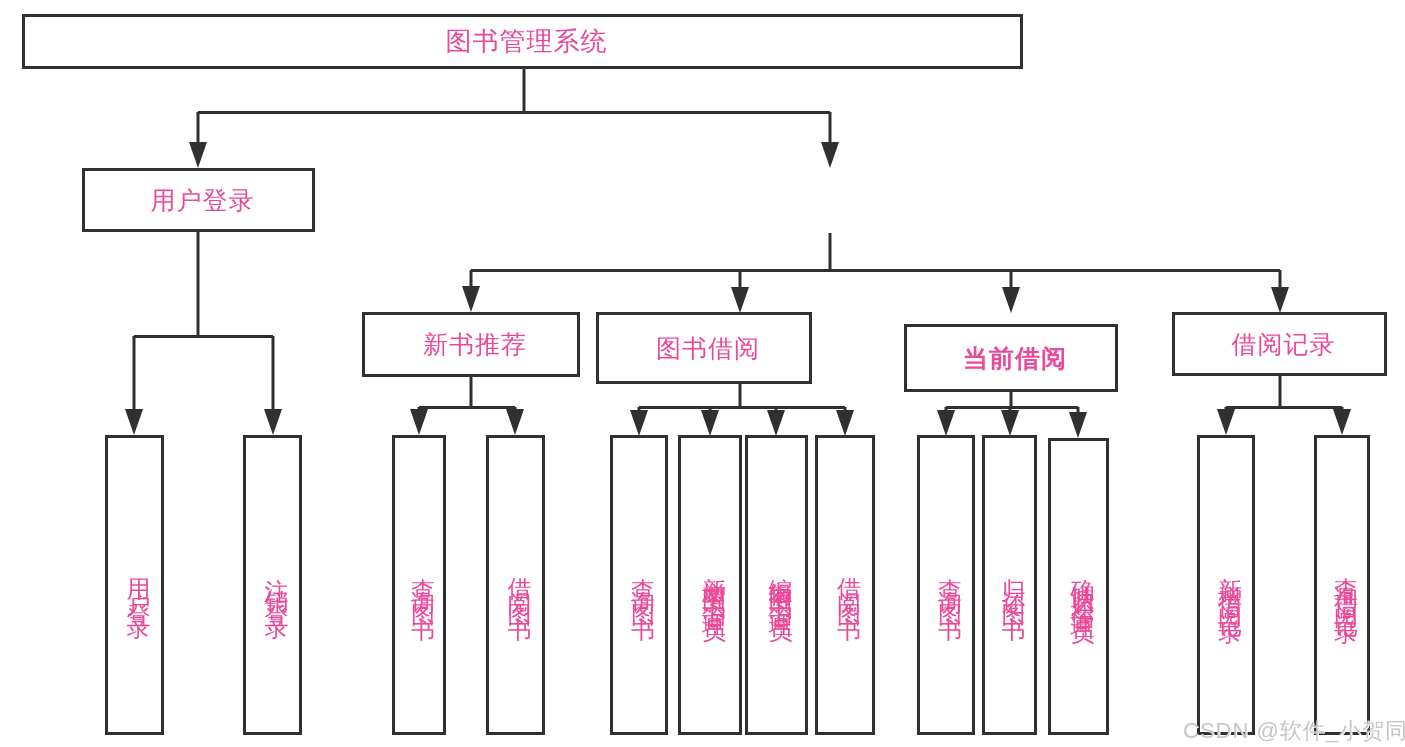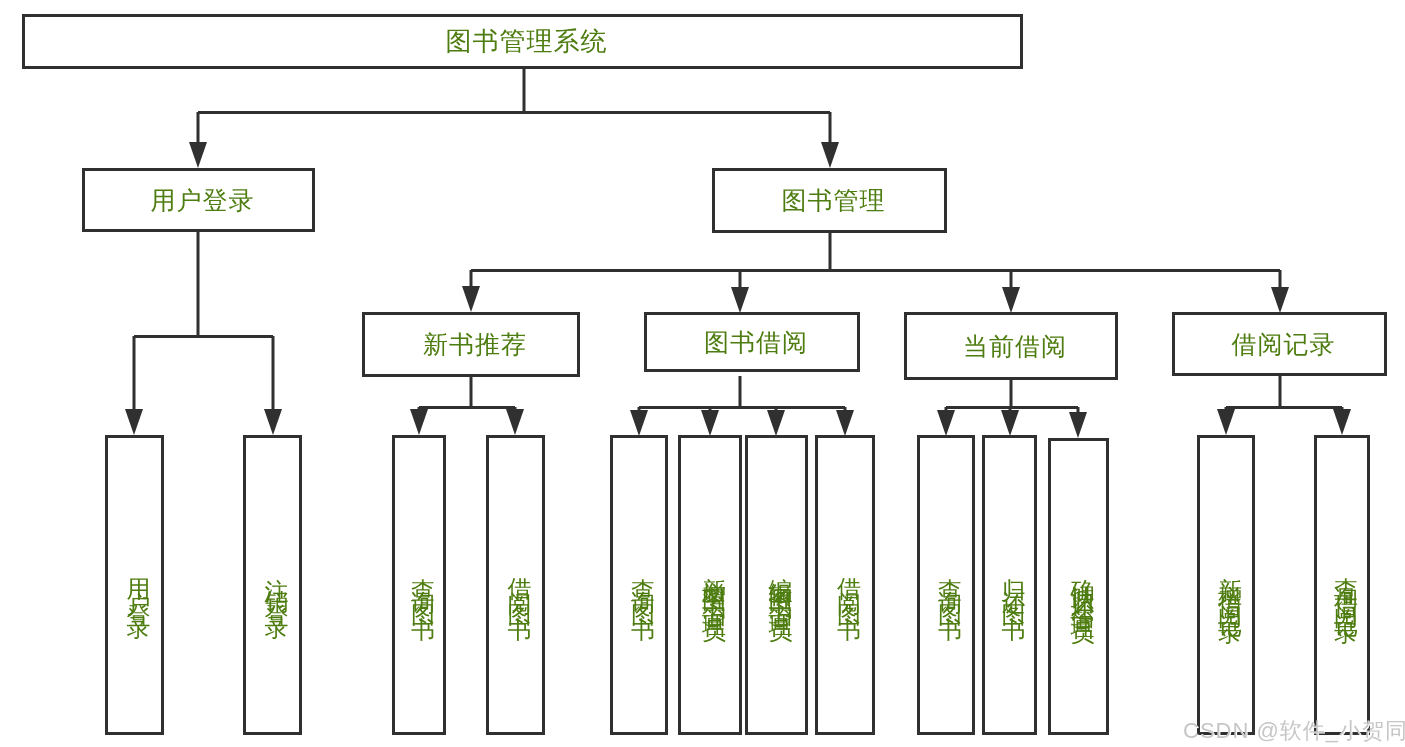--- a/index.html
+++ b/index.html
@@ -9,21 +9,21 @@
     background:#ffffff;
     font-family:"Liberation Sans","DejaVu Sans",sans-serif;
     overflow:hidden;
   }
   .wires{position:absolute;left:0;top:0;z-index:1;}
   .box{
     position:absolute;
     box-sizing:border-box;
     border:3px solid #303030;
     background:#ffffff;
-    color:#4d7c0f;
+    color:#ec4899;
     display:flex;align-items:center;justify-content:center;
     z-index:2;
     padding-left:8px;
   }
   .h{font-size:25px;letter-spacing:1px;}
   .root-box{font-size:26px;}
   .v{
     writing-mode:vertical-rl;
     text-orientation:mixed;
     font-size:24px;
@@ -93,31 +93,28 @@
     </g>
   </svg>
 
   <div class="box h root-box" style="left:22px;top:14px;width:1001px;height:55px;">
     <span>图书管理系统</span>
   </div>
 
   <div class="box h" style="left:82px;top:168px;width:233px;height:64px;">
     <span>用户登录</span>
   </div>
-  <div class="box h" style="left:712px;top:168px;width:235px;height:65px;">
-    <span>图书管理</span>
-  </div>
 
   <div class="box h" style="left:362px;top:312px;width:218px;height:65px;text-align:right;">
     <span>新书推荐</span>
   </div>
-  <div class="box h" style="left:644px;top:312px;width:216px;height:60px;text-align:center;">
+  <div class="box h" style="left:596px;top:312px;width:216px;height:72px;text-align:center;">
     <span>图书借阅</span>
   </div>
-  <div class="box h" style="left:904px;top:312px;width:214px;height:68px;">
+  <div class="box h" style="left:904px;top:324px;width:214px;height:68px;font-weight:bold;">
     <span>当前借阅</span>
   </div>
   <div class="box h" style="left:1172px;top:312px;width:215px;height:64px;">
     <span>借阅记录</span>
   </div>
 
   <div class="box v" style="left:105px;top:435px;width:59px;height:300px;">
     <span>用户登录</span>
   </div>
   <div class="box v" style="left:243px;top:435px;width:59px;height:300px;">

